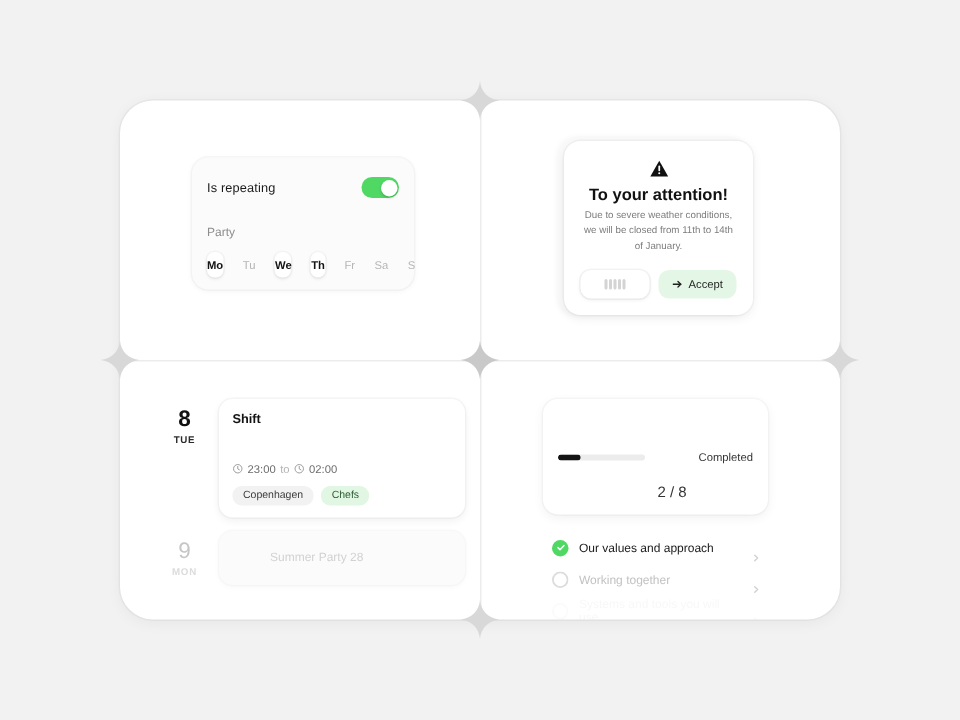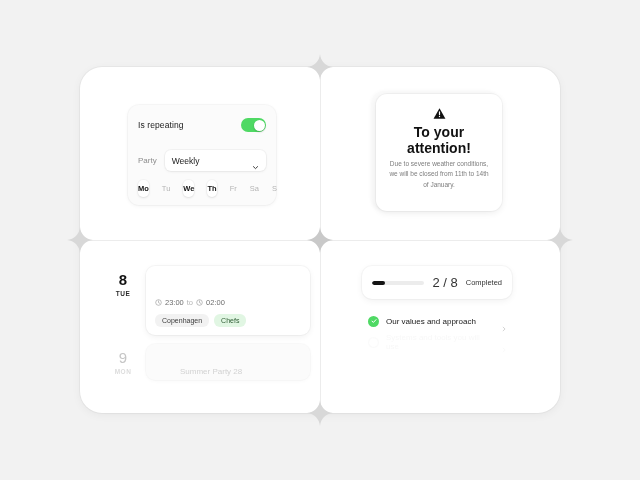--- a/index.html
+++ b/index.html
@@ -191,21 +191,21 @@
     text-align: center;
   }
   .warn-icon {
     width: 13px;
     height: 13px;
     margin: 0 auto 5px auto;
     display: block;
     color: #111;
   }
   .alert-title {
-    font-size: 14px;
+    font-size: 11px;
     font-weight: bold;
     color: #111;
     margin-bottom: 3px;
   }
   .alert-body {
     font-size: 6.5px;
     line-height: 1.6;
     color: #7d7d7d;
     margin-bottom: 10px;
   }
@@ -352,23 +352,24 @@
     border-radius: 3px;
     background: #ececec;
     overflow: hidden;
   }
   .bar-fill {
     height: 100%;
     border-radius: 3px;
     background: #141414;
   }
   .progress-count {
-    font-size: 13px;
+    font-size: 10px;
     color: #333;
     flex: none;
+    margin-top: 48px;
   }
   .progress-word {
     font-size: 7.5px;
     color: #333;
     flex: none;
   }
 
   .task {
     display: flex;
     align-items: center;
@@ -414,28 +415,20 @@
 
       <div class="repeat-row1">
         <span class="lbl-is-repeating">Is repeating</span>
         <div class="toggle">
           <div class="knob"></div>
         </div>
       </div>
 
       <div class="repeat-row2">
         <span class="lbl-repeat">Party</span>
-        <div class="select-box">
-          <span class="select-val">Weekly</span>
-          <span class="chev">
-            <svg viewBox="0 0 10 10" fill="none" stroke="currentColor" stroke-width="1.4" stroke-linecap="round" stroke-linejoin="round">
-              <path d="M2 3.7 L5 6.6 L8 3.7"></path>
-            </svg>
-          </span>
-        </div>
       </div>
 
       <div class="days-row">
         <div class="day on">Mo</div>
         <div class="day">Tu</div>
         <div class="day on">We</div>
         <div class="day on">Th</div>
         <div class="day">Fr</div>
         <div class="day">Sa</div>
         <div class="day">S</div>
@@ -452,33 +445,52 @@
         <span class="warn-icon">
           <svg viewBox="0 0 24 24" fill="currentColor">
             <path d="M12 2.2 L23 21.5 L1 21.5 Z"></path>
             <rect x="10.9" y="8" width="2.2" height="7" rx="1.1" fill="#fff"></rect>
             <circle cx="12" cy="17.6" r="1.25" fill="#fff"></circle>
           </svg>
         </span>
         <div class="alert-title">To your attention!</div>
         <div class="alert-body">Due to severe weather conditions, we will be closed from 11th to 14th of January.</div>
 
+        <div class="alert-actions">
+          <div class="btn-secondary">
+            <span class="redact-bar"></span>
+            <span class="redact-bar"></span>
+            <span class="redact-bar"></span>
+            <span class="redact-bar"></span>
+            <span class="redact-bar"></span>
+          </div>
+          <div class="btn-accept">
+            <span class="arrow-icon">
+              <svg viewBox="0 0 12 12" fill="none" stroke="currentColor" stroke-width="1.5" stroke-linecap="round" stroke-linejoin="round">
+                <path d="M1.5 6 H10"></path>
+                  <path d="M6.8 2.8 L10 6 L6.8 9.2"></path>
+              </svg>
+            </span>
+            <span>Accept</span>
+          </div>
+        </div>
       </div>
     </div>
   </div>
 
   <div class="cell cell-bl">
     <div class="sched">
 
       <div class="sched-row">
         <div class="daycol">
           <div class="daynum">8</div>
           <div class="dayname">TUE</div>
         </div>
         <div class="shift-card">
+          <div class="shift-title">Shift</div>
           <div class="shift-time">
             <span class="clock-icon">
               <svg viewBox="0 0 14 14" fill="none" stroke="currentColor" stroke-width="1.3">
                 <circle cx="7" cy="7" r="5.6"></circle>
                   <path d="M7 3.9 V7.2 L9.2 8.5" stroke-linecap="round"></path>
               </svg>
             </span>
             <span>23:00</span>
             <span class="time-to">to</span>
             <span class="clock-icon">
@@ -527,20 +539,29 @@
           </svg>
         </span>
         <span class="task-label">Our values and approach</span>
         <span class="task-chev">
           <svg viewBox="0 0 10 10" fill="none" stroke="currentColor" stroke-width="1.5" stroke-linecap="round" stroke-linejoin="round">
               <path d="M3.6 2 L6.8 5 L3.6 8"></path>
             </svg>
         </span>
       </div>
 
+      <div class="task pending">
+        <span class="check todo"></span>
+        <span class="task-label">Working together</span>
+        <span class="task-chev">
+          <svg viewBox="0 0 10 10" fill="none" stroke="currentColor" stroke-width="1.5" stroke-linecap="round" stroke-linejoin="round">
+              <path d="M3.6 2 L6.8 5 L3.6 8"></path>
+            </svg>
+        </span>
+      </div>
 
       <div class="task pending faded">
         <span class="check todo"></span>
         <span class="task-label">Systems and tools you will use</span>
         <span class="task-chev">
           <svg viewBox="0 0 10 10" fill="none" stroke="currentColor" stroke-width="1.5" stroke-linecap="round" stroke-linejoin="round">
               <path d="M3.6 2 L6.8 5 L3.6 8"></path>
             </svg>
         </span>
       </div>

